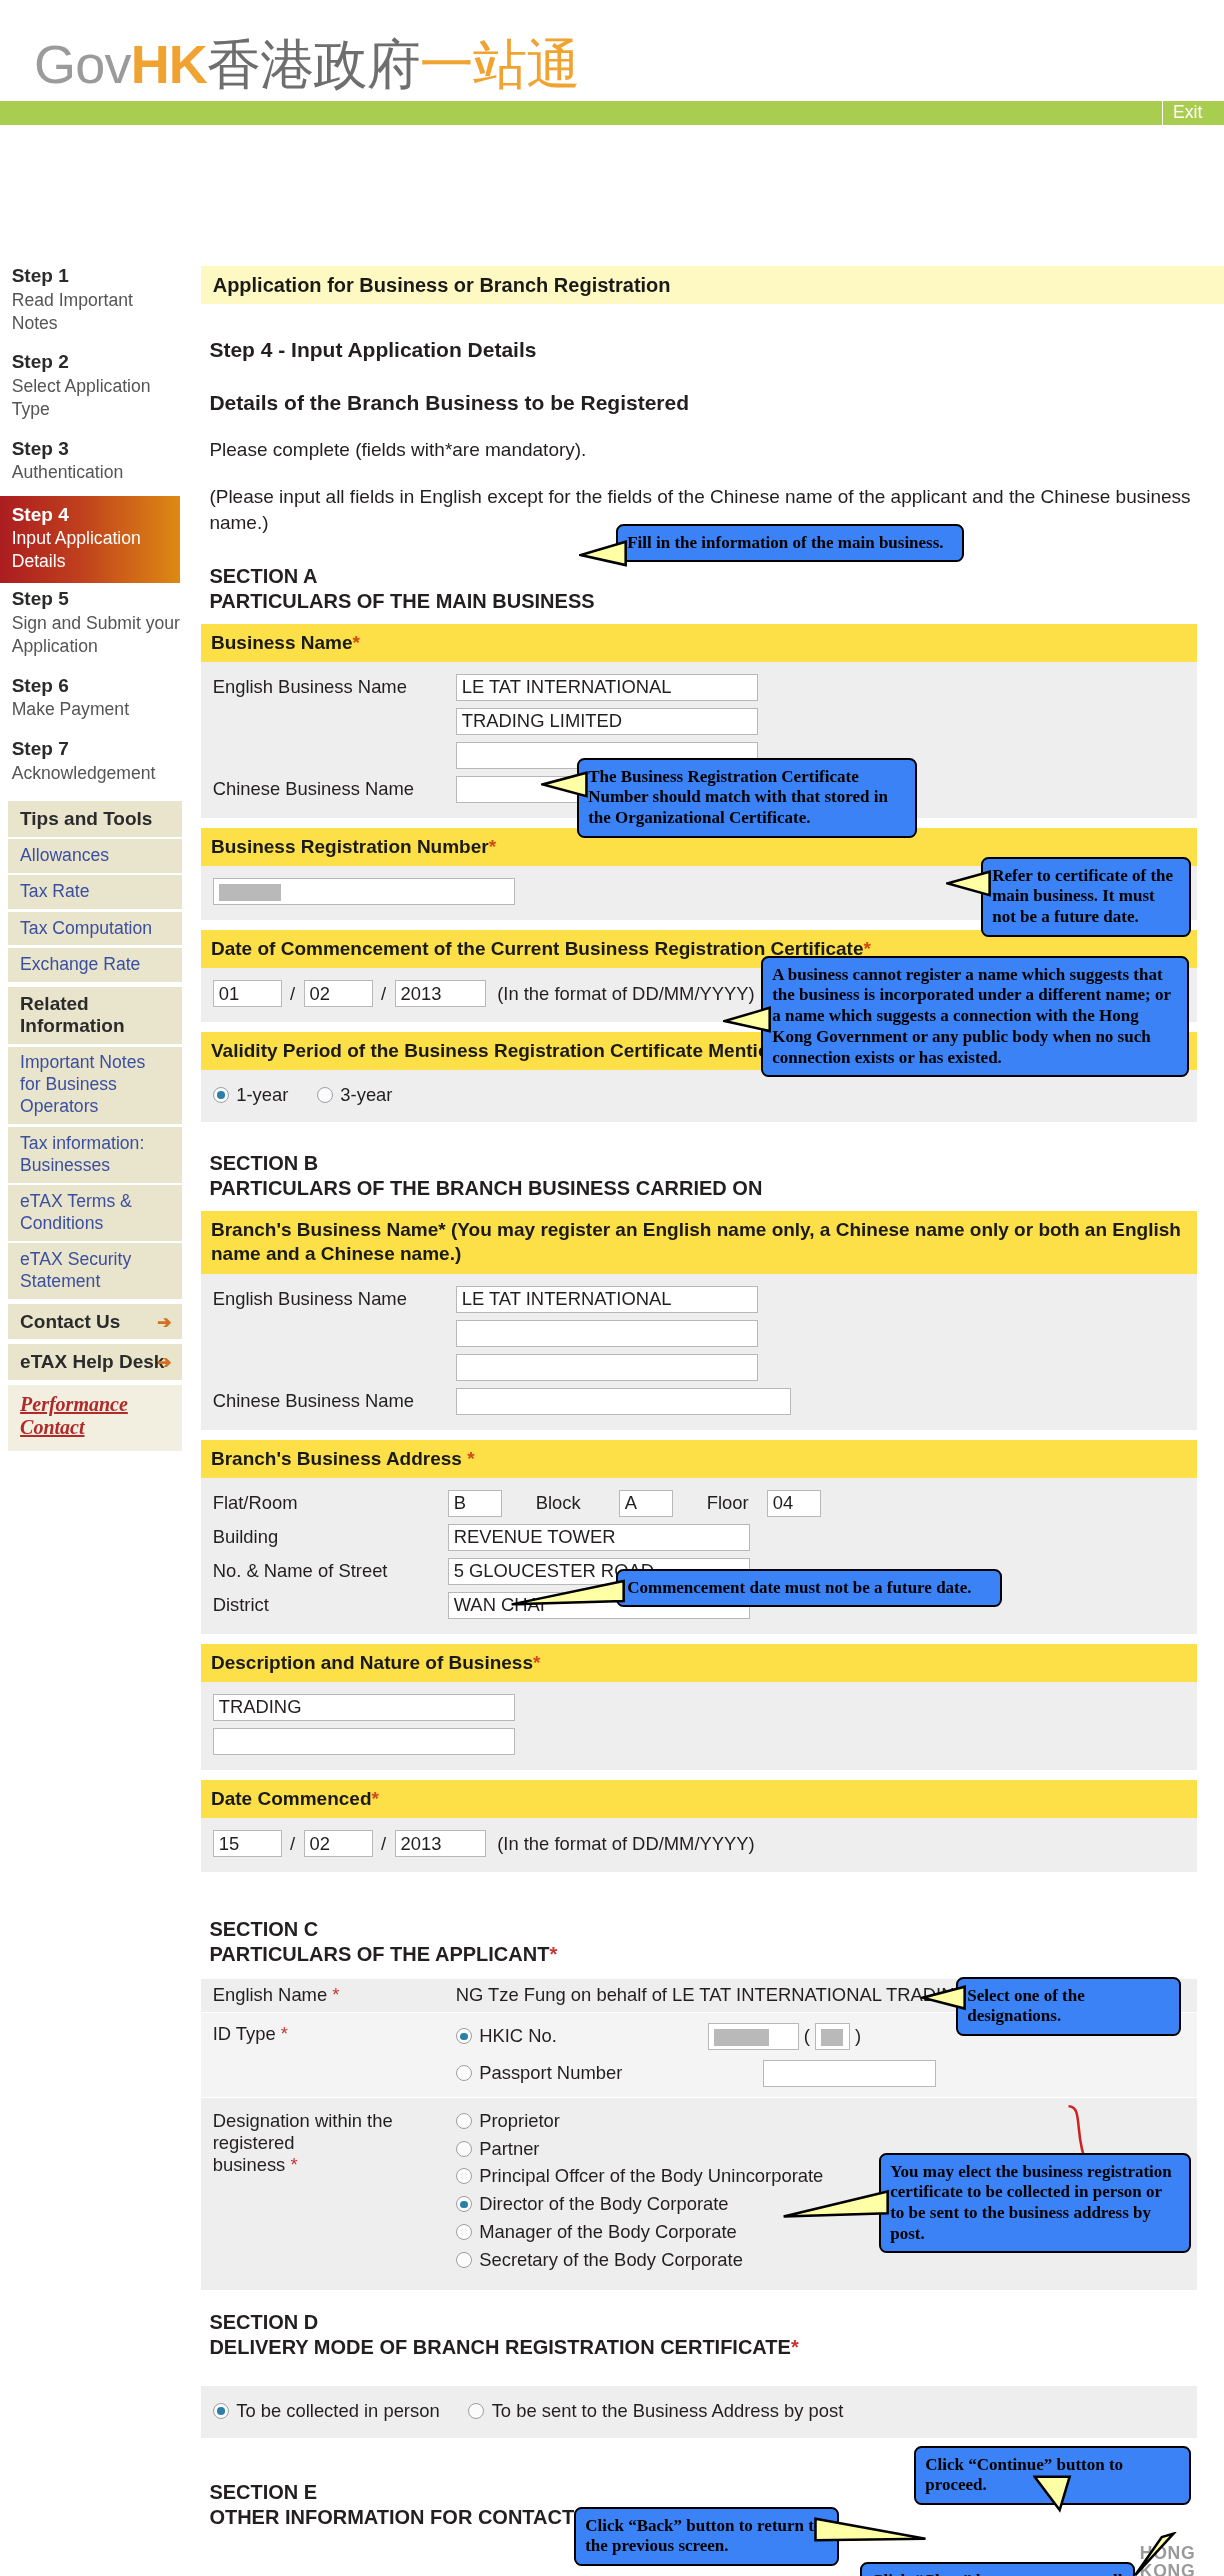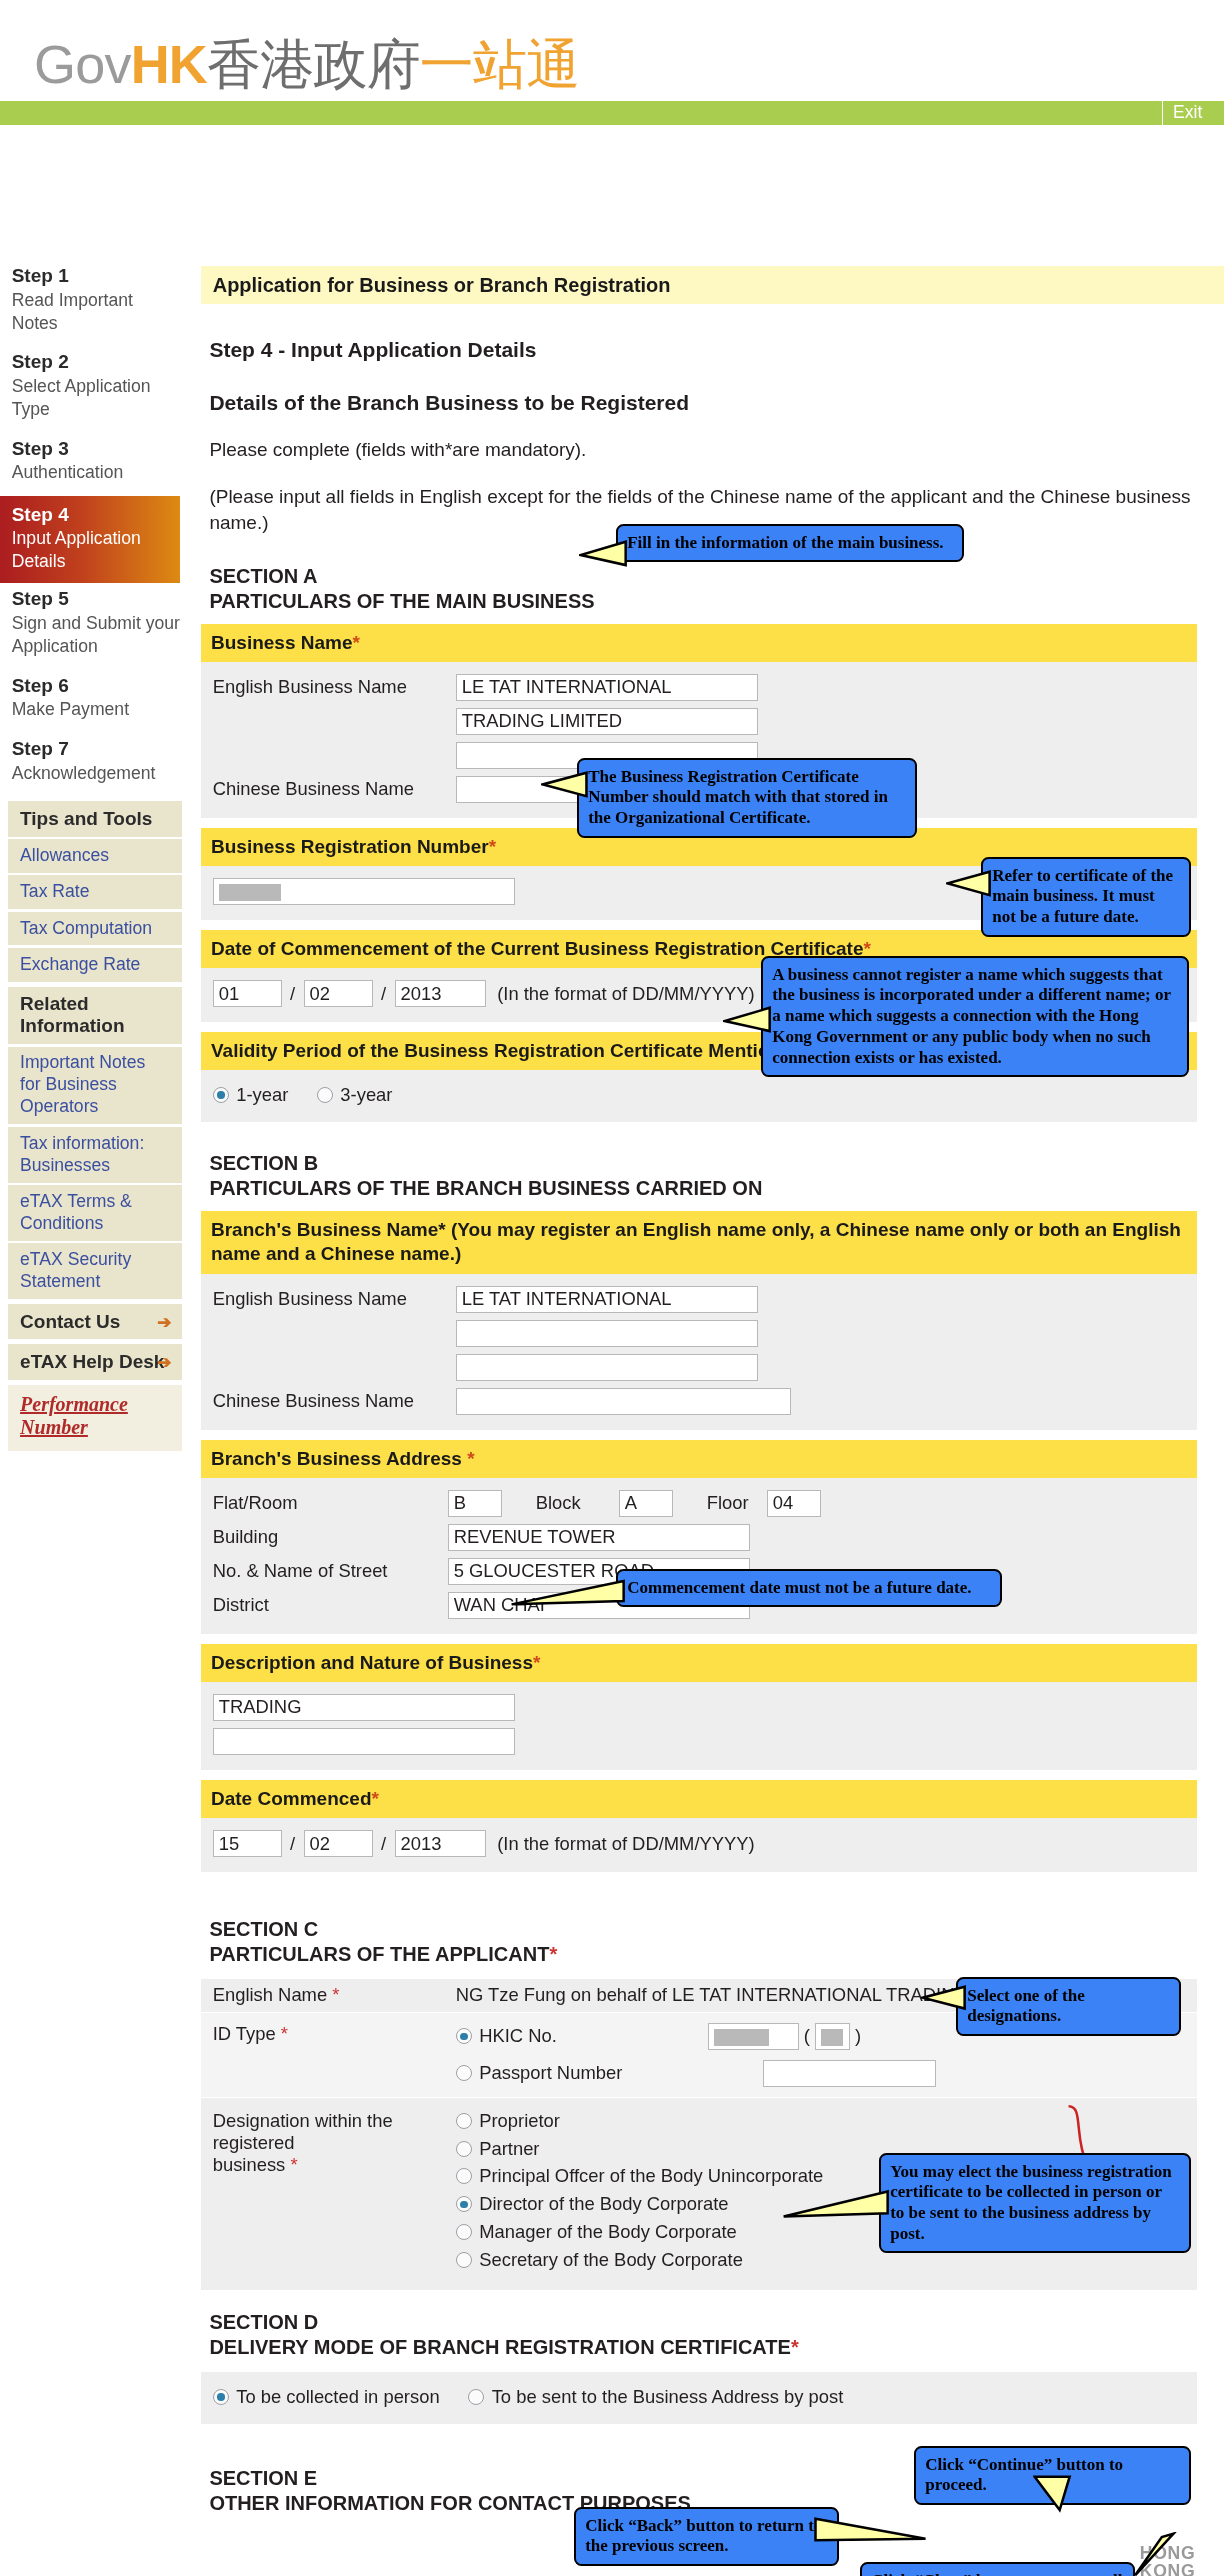--- a/index.html
+++ b/index.html
@@ -242,21 +242,21 @@
       <span>Contact Us</span>
       <span class="arrow">➔</span>
     </div>
     <div class="side-head">
       <span>eTAX Help Desk</span>
       <span class="arrow">➔</span>
     </div>
 
     <div class="pledge">
       <u>Performance</u><br>
-      <u>Number</u>
+      <u>Contact</u>
     </div>
   </div>
 
   <div id="main">
 
     <div class="app-title">Application for Business or Branch Registration</div>
 
     <div class="step-title">Step 4 - Input Application Details</div>
     <div class="sub-title">Details of the Branch Business to be Registered</div>
     <div class="para">Please complete (fields with*are mandatory).</div>
@@ -476,21 +476,21 @@
           <path d="M4 4 C 22 4, 10 38, 26 74 C 10 110, 22 144, 4 144" stroke="#cc2222" stroke-width="3" fill="none"></path>
         </svg>
       </div>
     </div>
 
     <div class="section-label" style="margin-top:20px">
       <span>SECTION D</span><br>
       <span>DELIVERY MODE OF BRANCH REGISTRATION CERTIFICATE</span><span class="req" style="color:#cc3333">*</span>
     </div>
 
-    <div class="grey" style="margin-top:12px">
+    <div class="grey" style="margin-top:26px">
       <div class="radio-line">
         <label class="radio-item">
           <span class="rad on"></span>
           <span>To be collected in person</span>
         </label>
         <label class="radio-item">
           <span class="rad"></span>
           <span>To be sent to the Business Address by post</span>
         </label>
       </div>

